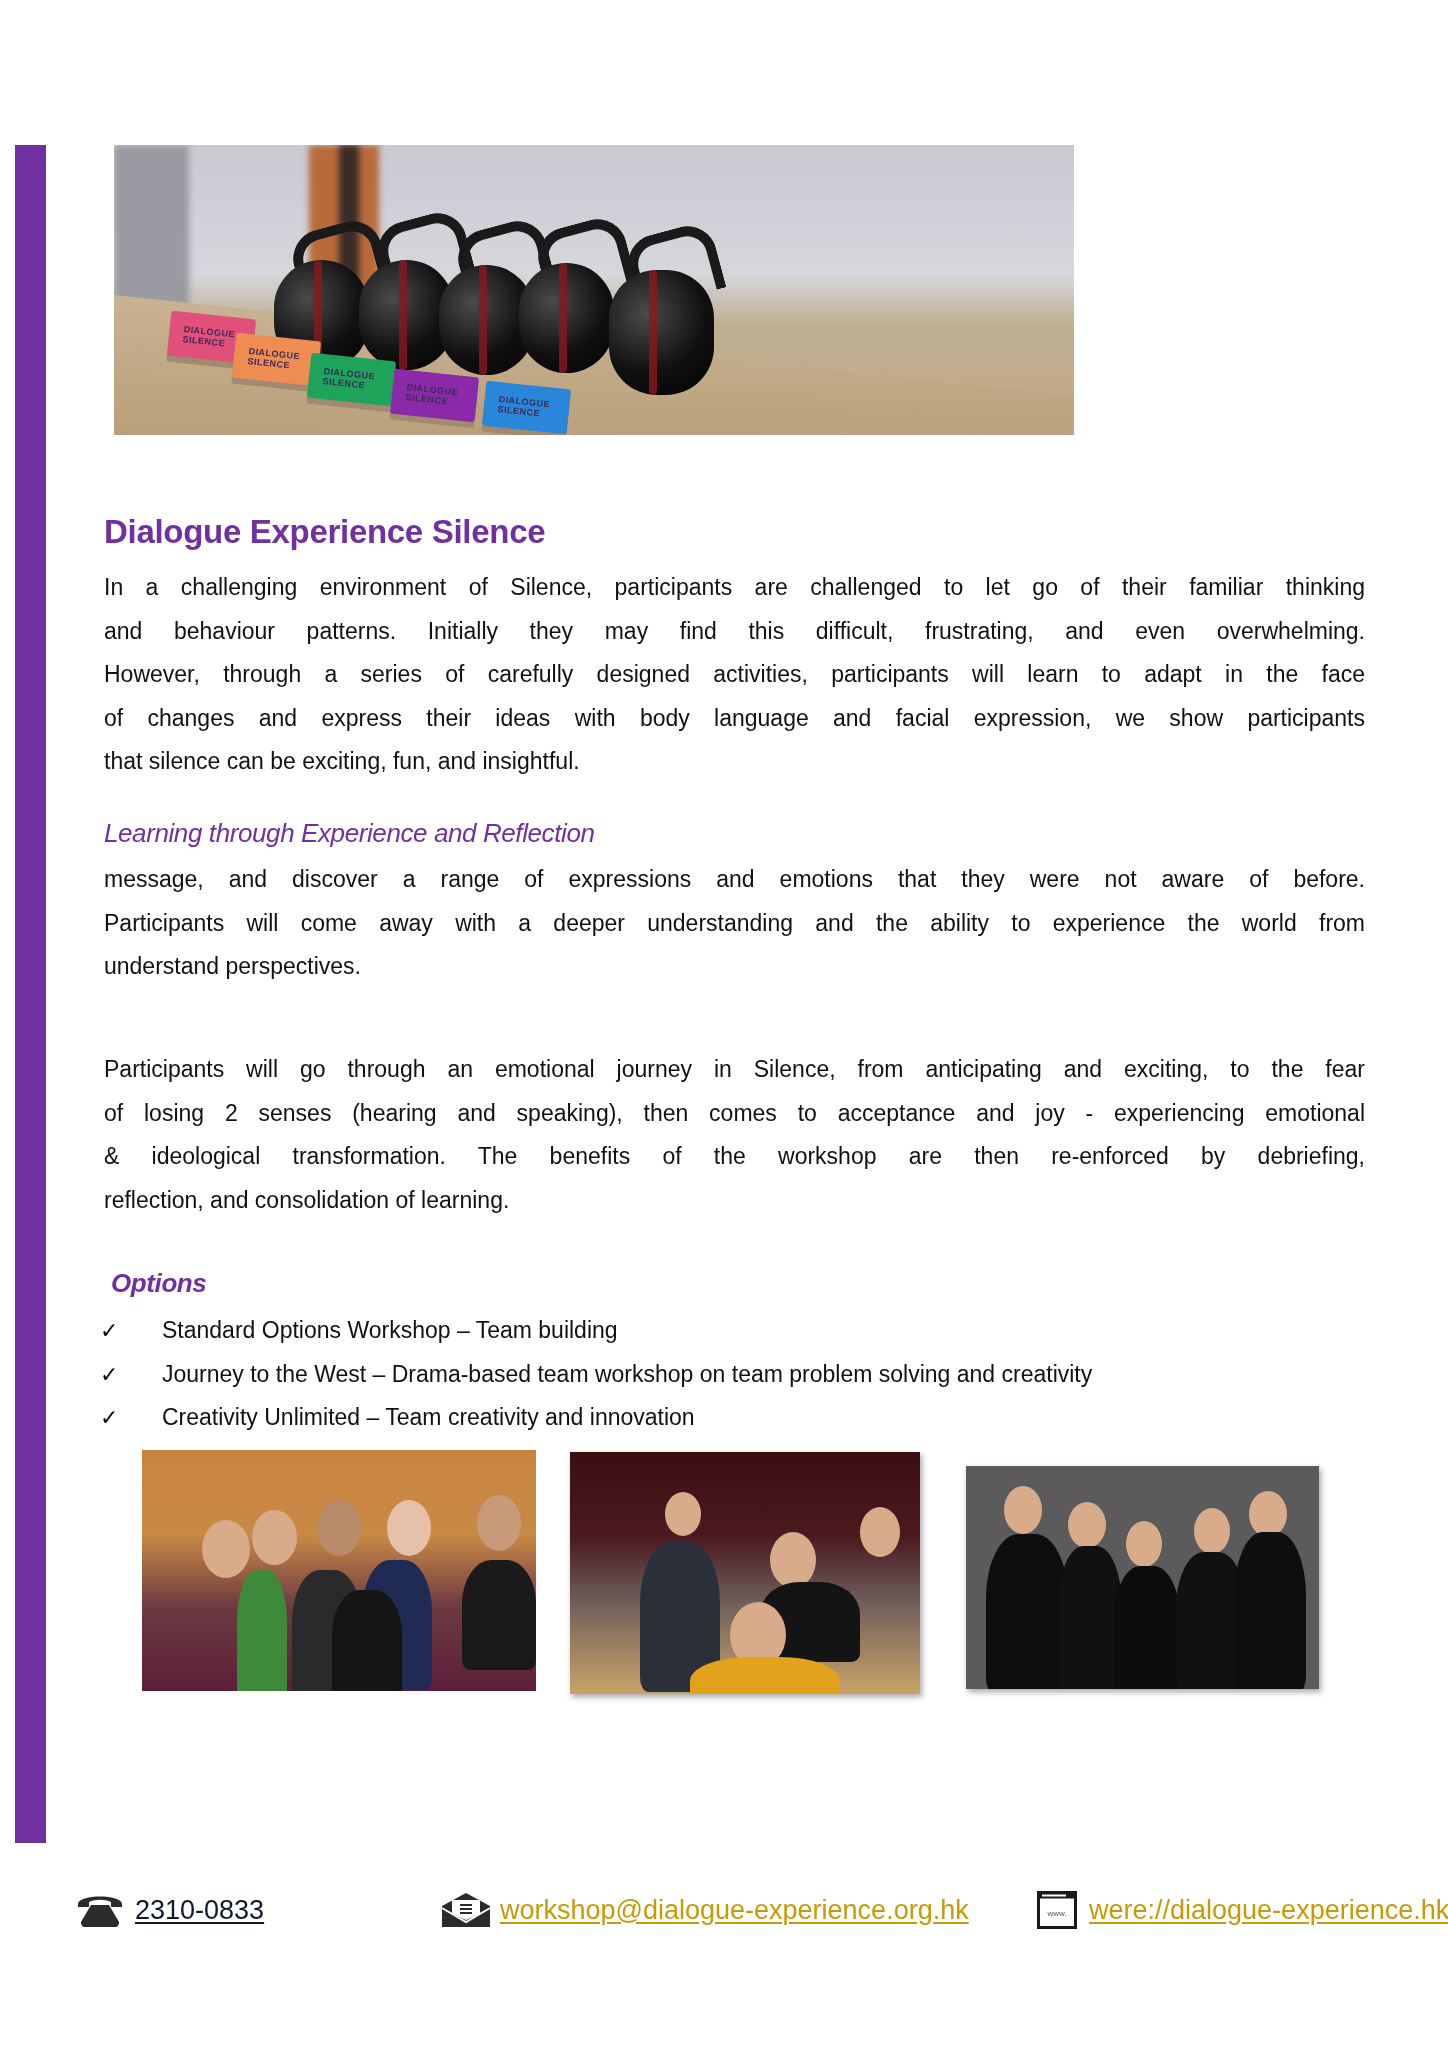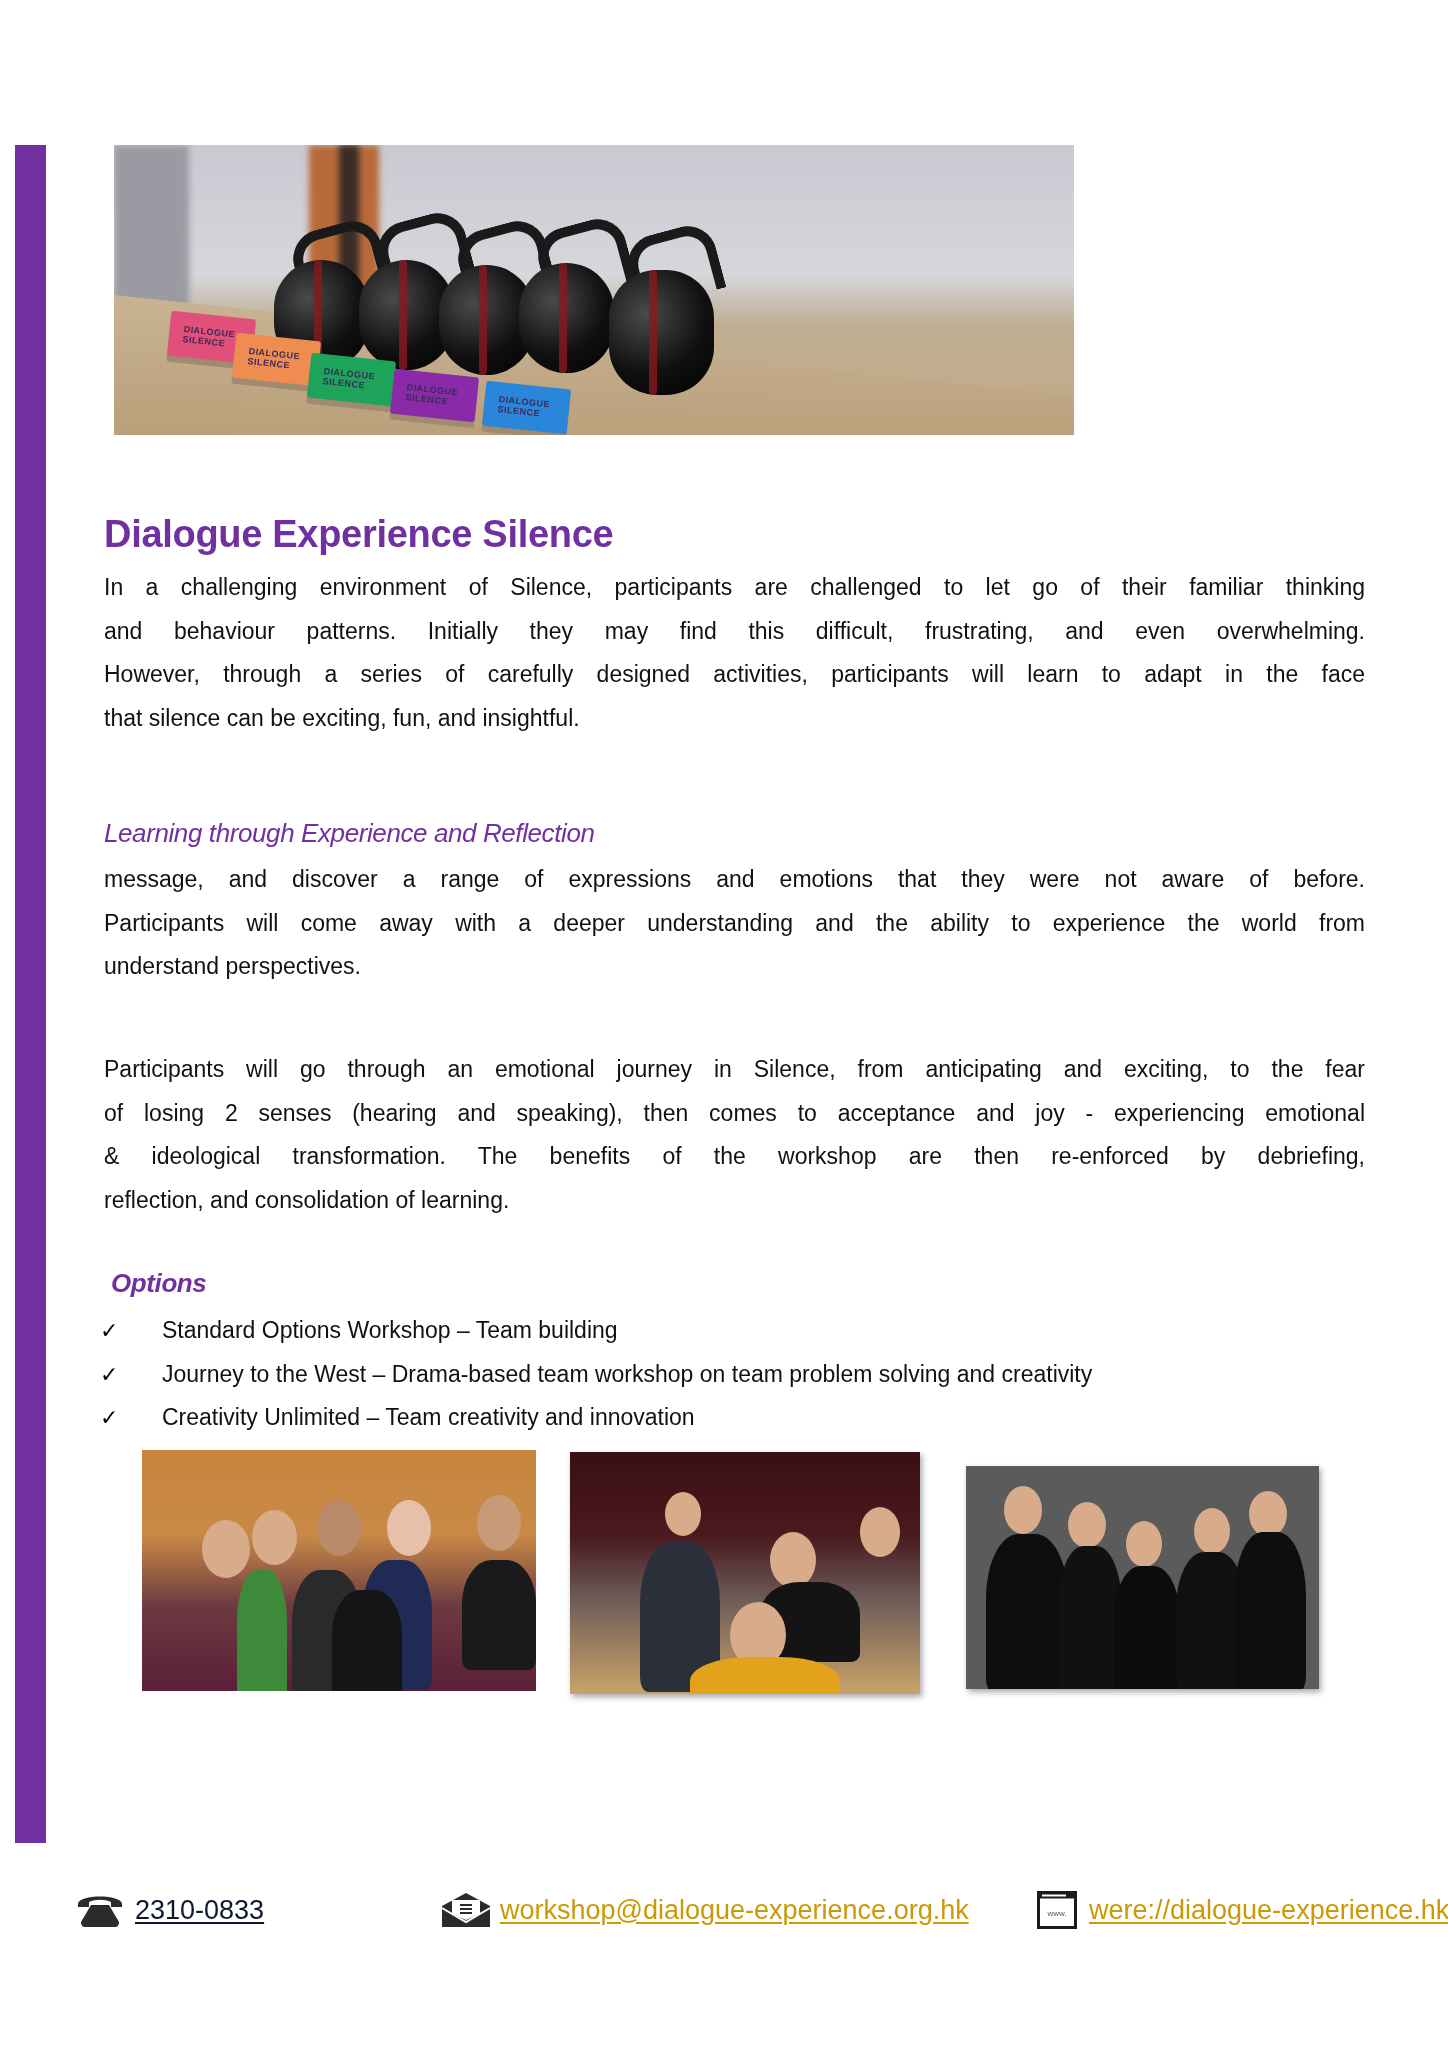--- a/index.html
+++ b/index.html
@@ -10,21 +10,21 @@
   .hero { left:114px; top:145px; width:960px; height:290px; background:linear-gradient(180deg,#c9c9d2 0%,#d6d6dc 45%,#bfae92 62%,#c4a986 100%); }
   .hero .wall1 { position:absolute; left:0; top:0; width:75px; height:170px; background:#9a9aa3; filter:blur(3px); }
   .hero .wall2 { position:absolute; left:195px; top:0; width:70px; height:175px; background:#b86a3a; filter:blur(3px); }
   .hero .wall3 { position:absolute; left:225px; top:0; width:20px; height:170px; background:#3a2c28; filter:blur(3px); }
   .hero .table { position:absolute; left:0; top:150px; width:100%; height:140px; background:linear-gradient(175deg,#c8b394 0%,#b89d76 70%,#a98a62 100%); transform:skewY(6deg); transform-origin:left top; }
   .ear { position:absolute; width:95px; height:110px; border-radius:48px; background:radial-gradient(circle at 35% 35%,#4a4a4a 0%,#111 55%,#000 100%); }
   .ear::after { content:""; position:absolute; left:40px; top:0; width:8px; height:100%; background:#8a1820; opacity:0.8; border-radius:4px; }
   .band { position:absolute; width:70px; height:60px; border:10px solid #1a1a1a; border-bottom:none; border-radius:30px 30px 0 0; transform:rotate(-15deg); }
   .card { position:absolute; width:85px; height:45px; border-radius:3px; box-shadow:0 6px 0 #a08a70; transform:rotate(6deg); }
   .card span { position:absolute; left:14px; top:12px; font-size:9px; font-weight:bold; color:#3a2a5a; letter-spacing:0.5px; line-height:10px; }
-  .h1 { left:104px; top:513px; font-size:38px; font-weight:bold; color:#7030a0; letter-spacing:-0.3px; white-space:nowrap; }
+  .h1 { left:104px; top:513px; font-size:33px; font-weight:bold; color:#7030a0; letter-spacing:-0.3px; white-space:nowrap; }
   .para { left:104px; width:1261px; font-size:23px; line-height:43.6px; }
   .line { display:block; text-align:justify; text-align-last:justify; white-space:nowrap; height:43.6px; }
   .line.last { text-align-last:left; }
   .h2 { left:104px; top:818px; font-size:26px; font-weight:normal; font-style:italic; color:#7030a0; white-space:nowrap; letter-spacing:-0.4px; }
   .h3 { left:111px; top:1268px; font-size:26px; font-weight:bold; font-style:italic; color:#7030a0; white-space:nowrap; letter-spacing:-0.4px; }
   .opt { left:100px; font-size:23px; white-space:nowrap; height:40px; line-height:40px; }
   .opt .chk { display:inline-block; width:62px; font-size:22px; color:#000; }
   .shadow { box-shadow:2px 3px 6px rgba(0,0,0,0.35); }
   .p1 { left:142px; top:1450px; width:394px; height:241px; background:linear-gradient(180deg,#c7843e 0%,#c98a46 35%,#6d3a40 65%,#5b1f38 100%); }
   .p2 { left:570px; top:1452px; width:350px; height:242px; background:linear-gradient(180deg,#3a0f14 0%,#4a1a1e 35%,#6b5a58 60%,#c9a36a 100%); }
@@ -72,20 +72,21 @@
       <span>DIALOGUE SILENCE</span>
     </div>
 </div>
 
 <div class="abs h1">Dialogue Experience Silence</div>
 
 <div class="abs para" style="top:566px;">
   <span class="line">In a challenging environment of Silence, participants are challenged to let go of their familiar thinking</span>
   <span class="line">and behaviour patterns. Initially they may find this difficult, frustrating, and even overwhelming.</span>
   <span class="line">However, through a series of carefully designed activities, participants will learn to adapt in the face</span>
+  <span class="line">of changes and express their ideas with body language and facial expression, we show participants</span>
   <span class="line last">that silence can be exciting, fun, and insightful.</span>
 </div>
 
 <div class="abs h2">Learning through Experience and Reflection</div>
 
 <div class="abs para" style="top:858px;">
   <span class="line">message, and discover a range of expressions and emotions that they were not aware of before.</span>
   <span class="line">Participants will come away with a deeper understanding and the ability to experience the world from</span>
   <span class="line last">understand perspectives.</span>
 </div>

